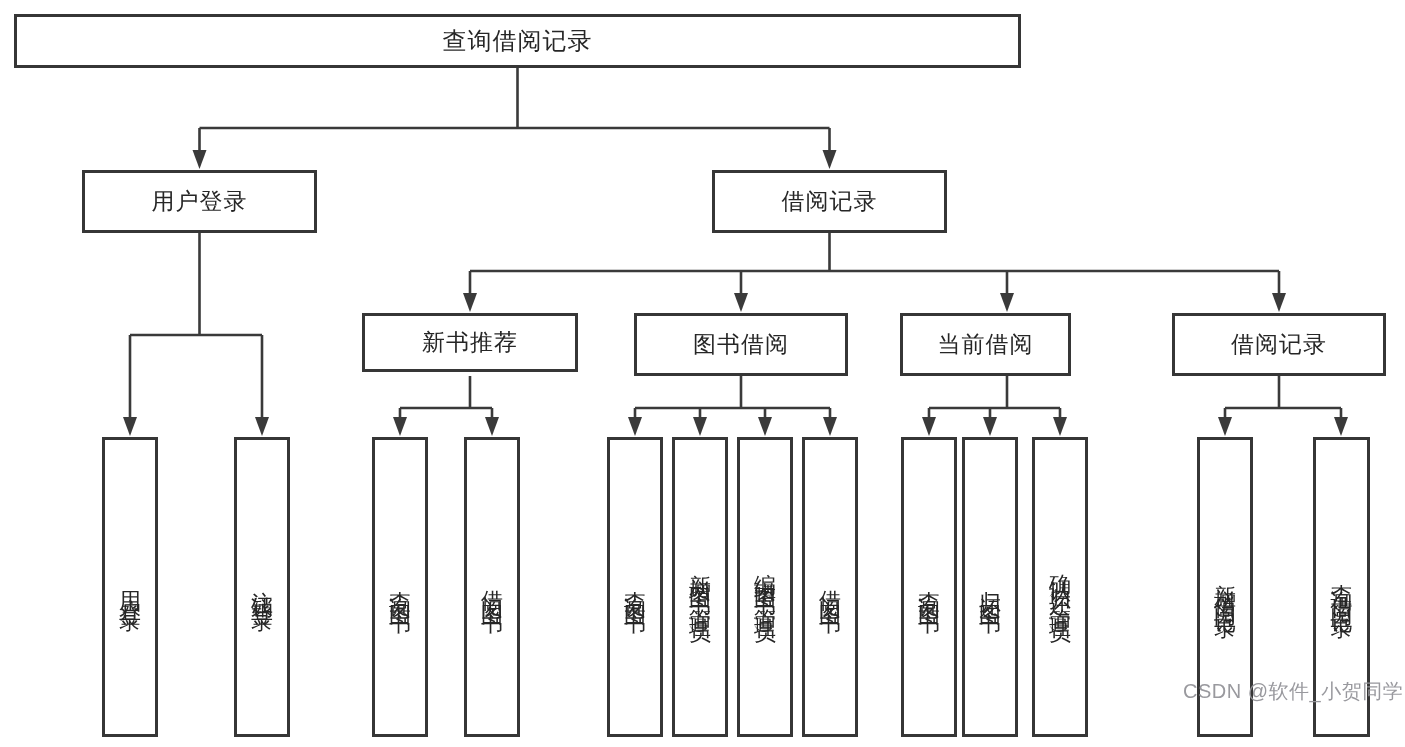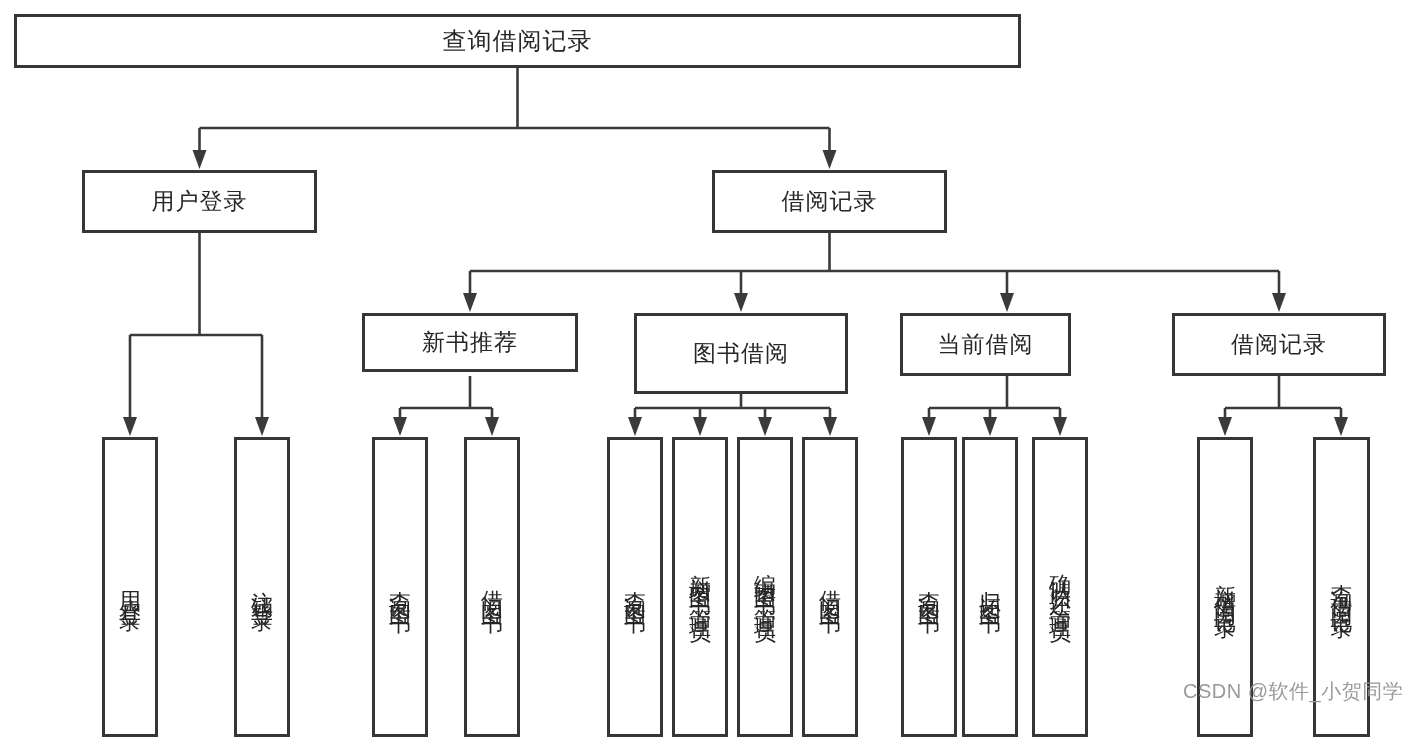--- a/index.html
+++ b/index.html
@@ -106,21 +106,21 @@
   <div class="node h" style="left:82px; top:170px; width:235px; height:63px;">
     <span>用户登录</span>
   </div>
   <div class="node h" style="left:712px; top:170px; width:235px; height:63px;">
     <span>借阅记录</span>
   </div>
 
   <div class="node h" style="left:362px; top:313px; width:216px; height:59px;">
     <span>新书推荐</span>
   </div>
-  <div class="node h" style="left:634px; top:313px; width:214px; height:81px;">
+  <div class="node h" style="left:634px; top:313px; width:214px; height:63px;">
     <span>图书借阅</span>
   </div>
   <div class="node h" style="left:900px; top:313px; width:171px; height:63px;">
     <span>当前借阅</span>
   </div>
   <div class="node h" style="left:1172px; top:313px; width:214px; height:63px;">
     <span>借阅记录</span>
   </div>
 
   <div class="node v" style="left:102px; top:437px; width:56px; height:300px;">

